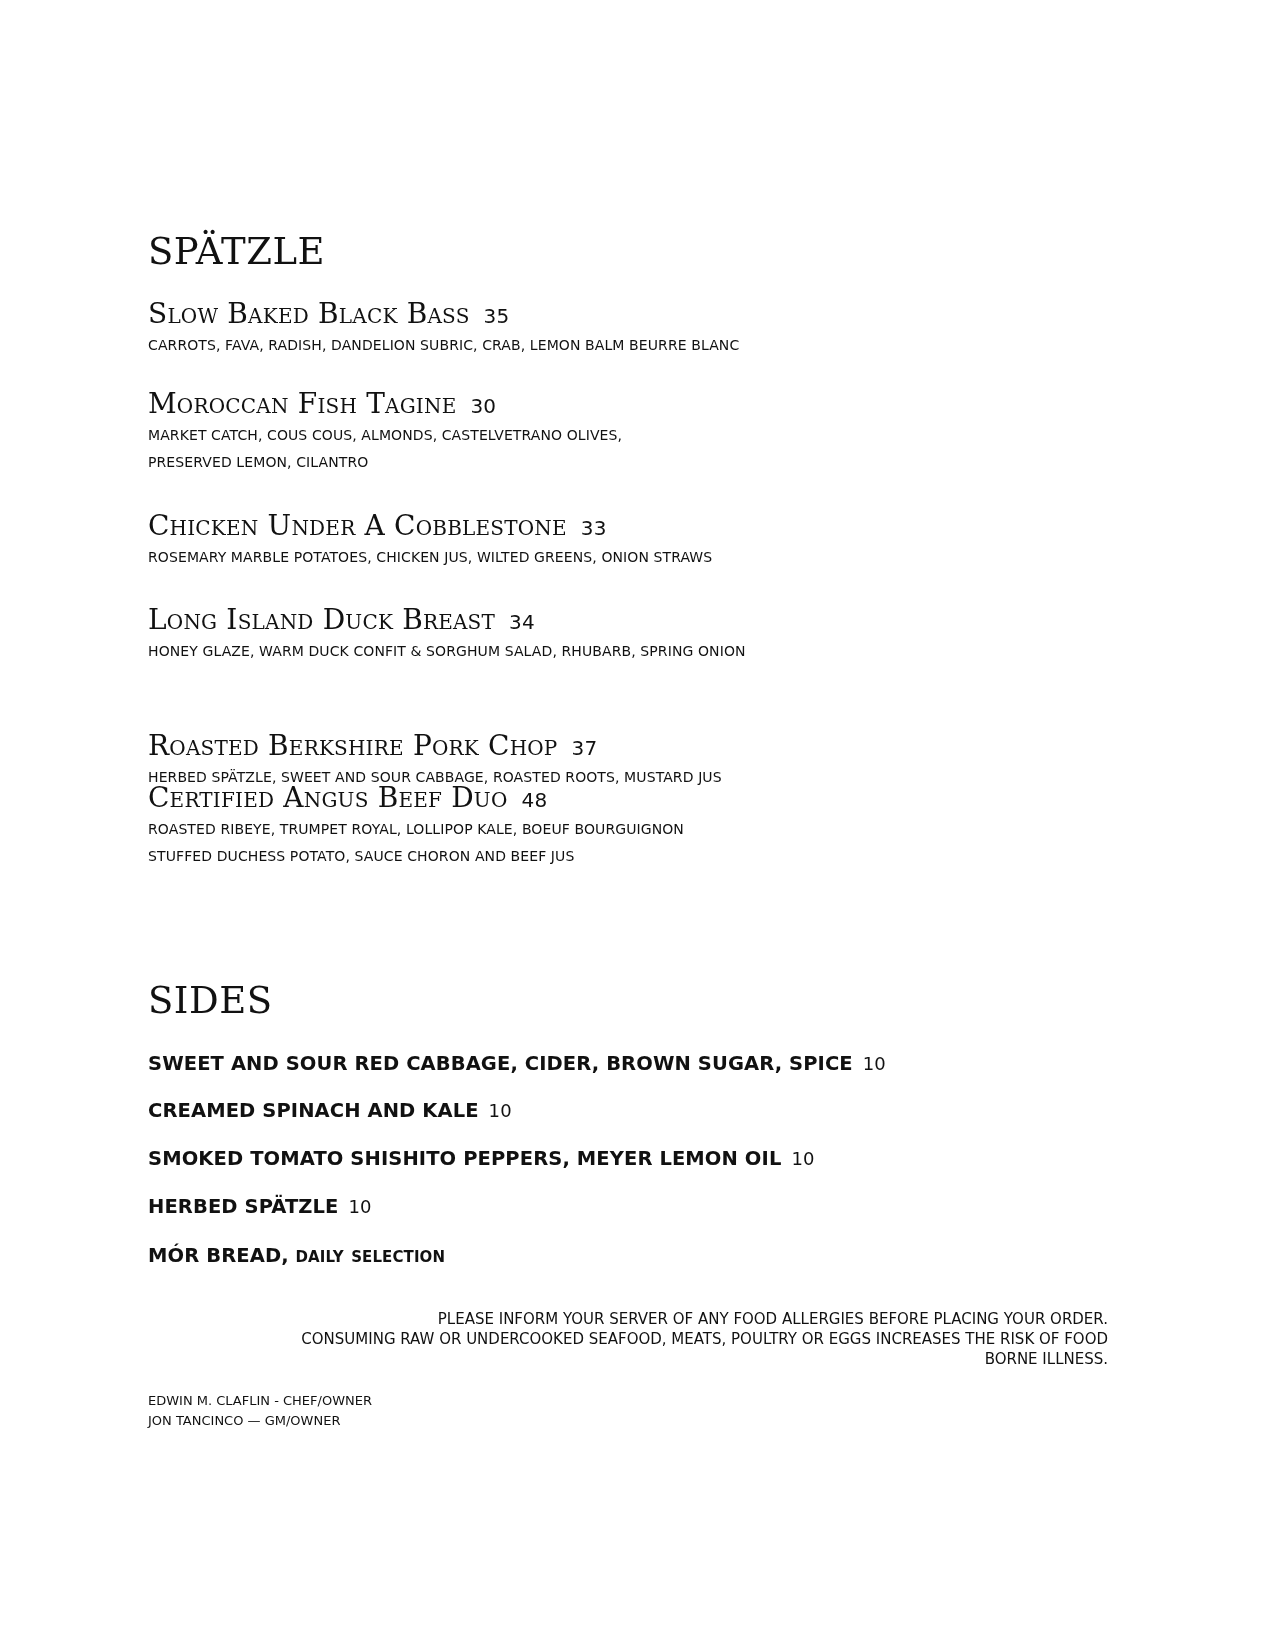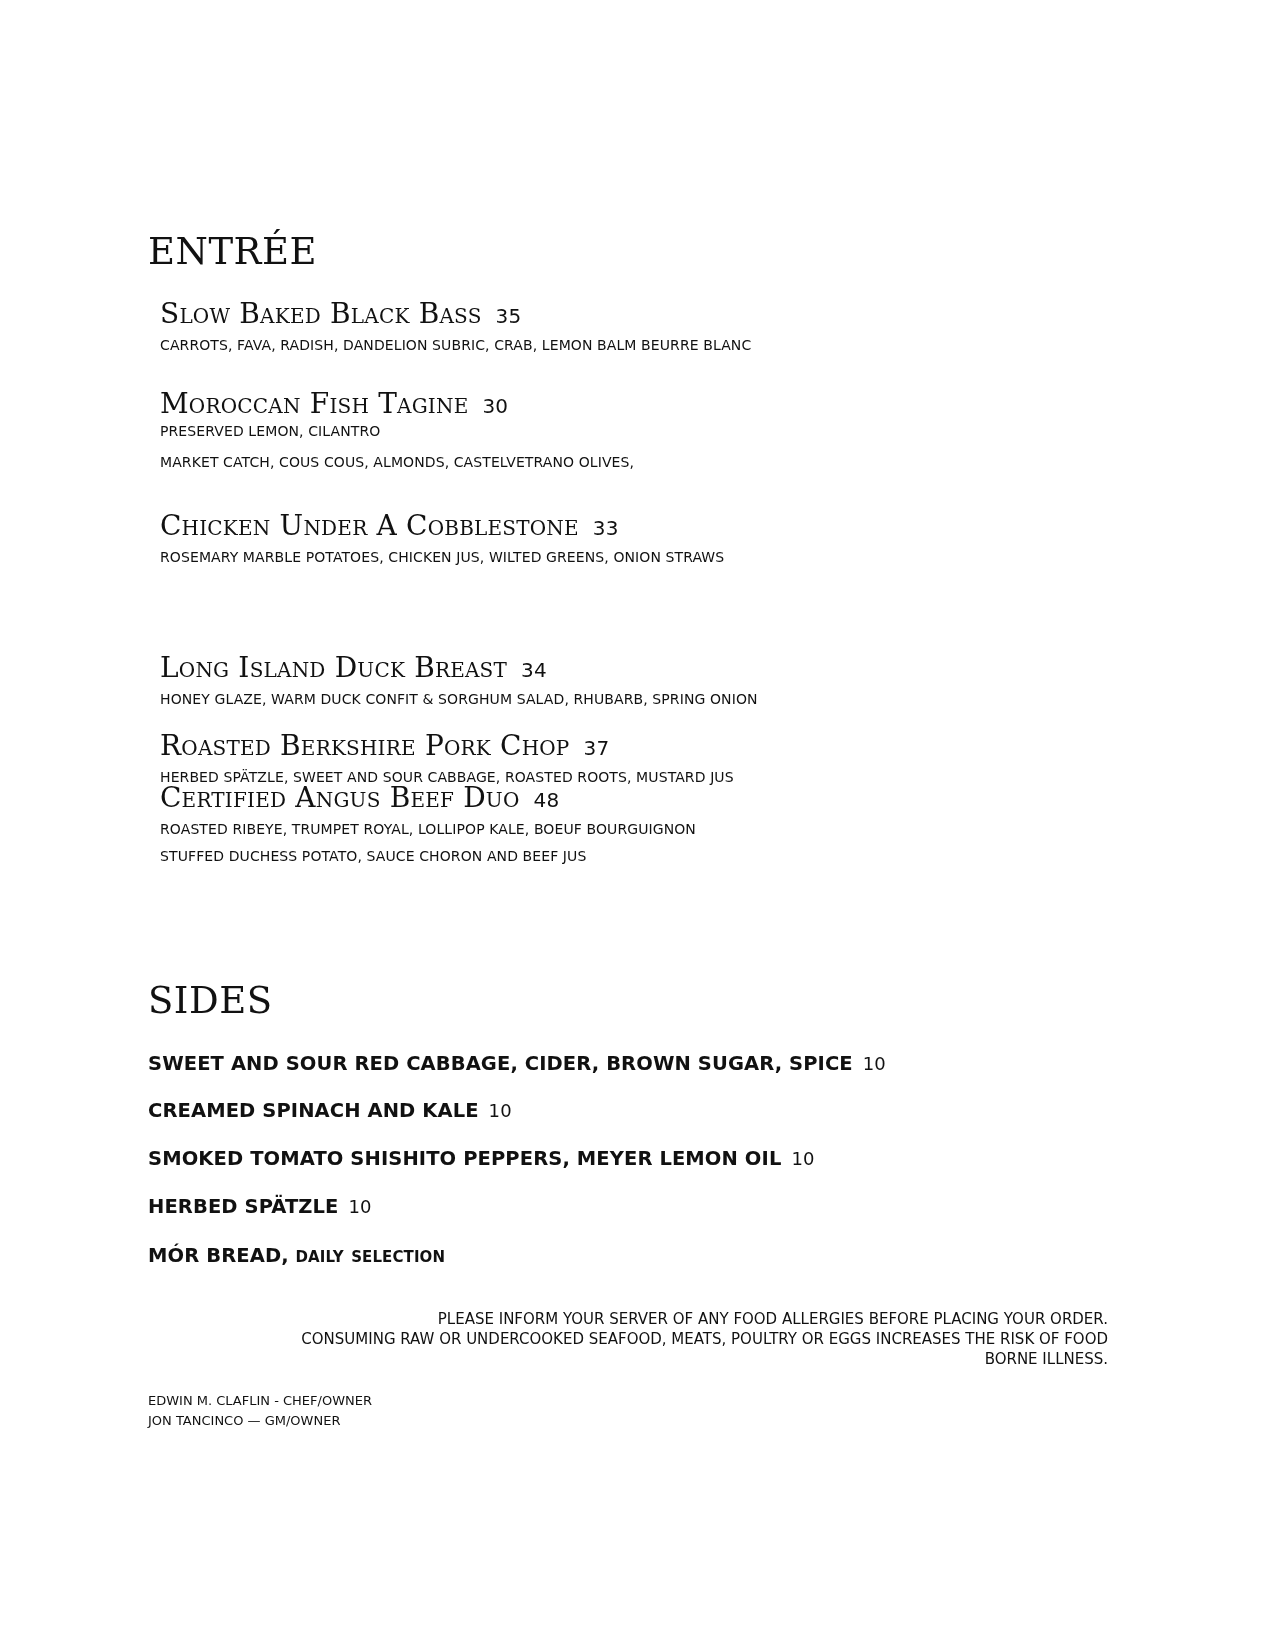--- a/index.html
+++ b/index.html
@@ -1,52 +1,52 @@
 <!DOCTYPE html>
 <html><head>
   <meta charset="utf-8">
   <style>
     html, body { margin: 0; padding: 0; background: #ffffff; }
     body { width: 1275px; height: 1650px; position: relative; overflow: hidden; color: #111111; font-family: "Liberation Sans", sans-serif; }
     .page { position: absolute; left: 0; top: 0; width: 1275px; height: 1650px; }
     .section-title { position: absolute; left: 148px; font-family: "DejaVu Serif", serif; font-weight: normal; font-size: 37px; letter-spacing: 0.5px; line-height: 1; margin: 0; color: #111; }
-    .item { position: absolute; left: 160px; width: 1020px; }
+    .item { position: absolute; left: 148px; width: 1020px; }
     .item-name { font-family: "DejaVu Serif", serif; font-variant: small-caps; font-size: 28px; letter-spacing: 0.2px; line-height: 1; white-space: nowrap; }
     .item-price { font-family: "DejaVu Sans", sans-serif; font-size: 20px; margin-left: 14px; }
     .item-desc { font-family: "DejaVu Sans", sans-serif; font-size: 14px; line-height: 27px; margin-top: 4px; letter-spacing: 0.1px; white-space: nowrap; }
     .side { position: absolute; left: 148px; font-family: "DejaVu Sans", sans-serif; font-weight: bold; font-size: 19.5px; line-height: 1; white-space: nowrap; letter-spacing: 0.1px; }
     .side-price { font-weight: normal; font-size: 18px; margin-left: 10px; }
     .side-sub { font-variant: small-caps; text-transform: lowercase; font-size: 21px; text-align: center; }
     .notice { position: absolute; left: 148px; font-family: "DejaVu Sans", sans-serif; font-size: 15px; line-height: 20px; width: 960px; text-align: right; }
     .credits { position: absolute; left: 148px; font-family: "DejaVu Sans", sans-serif; font-size: 13px; line-height: 20px; }
   </style>
 </head>
 <body>
 
 <div class="page">
 
-  <h1 class="section-title" style="top:233px;">ENTRÉE</h1>
+  <h1 class="section-title" style="top:233px;">SPÄTZLE</h1>
 
   <div class="item" style="top:300px;">
     <div class="item-name"><span>Slow Baked Black Bass</span><span class="item-price">35</span></div>
     <div class="item-desc">CARROTS, FAVA, RADISH, DANDELION SUBRIC, CRAB, LEMON BALM BEURRE BLANC</div>
   </div>
 
   <div class="item" style="top:390px;">
     <div class="item-name"><span>Moroccan Fish Tagine</span><span class="item-price">30</span></div>
+    <div class="item-desc">MARKET CATCH, COUS COUS, ALMONDS, CASTELVETRANO OLIVES,</div>
     <div class="item-desc" style="margin-top:0;">PRESERVED LEMON, CILANTRO</div>
-    <div class="item-desc">MARKET CATCH, COUS COUS, ALMONDS, CASTELVETRANO OLIVES,</div>
   </div>
 
   <div class="item" style="top:512px;">
     <div class="item-name"><span>Chicken Under A Cobblestone</span><span class="item-price">33</span></div>
     <div class="item-desc">ROSEMARY MARBLE POTATOES, CHICKEN JUS, WILTED GREENS, ONION STRAWS</div>
   </div>
 
-  <div class="item" style="top:606px;margin-top:48px;">
+  <div class="item" style="top:606px;">
     <div class="item-name"><span>Long Island Duck Breast</span><span class="item-price">34</span></div>
     <div class="item-desc">HONEY GLAZE, WARM DUCK CONFIT &amp; SORGHUM SALAD, RHUBARB, SPRING ONION</div>
   </div>
 
   <div class="item" style="top:700px;margin-top:32px;">
     <div class="item-name"><span>Roasted Berkshire Pork Chop</span><span class="item-price">37</span></div>
     <div class="item-desc">HERBED SPÄTZLE, SWEET AND SOUR CABBAGE, ROASTED ROOTS, MUSTARD JUS</div>
   </div>
 
   <div class="item" style="top:784px;">

